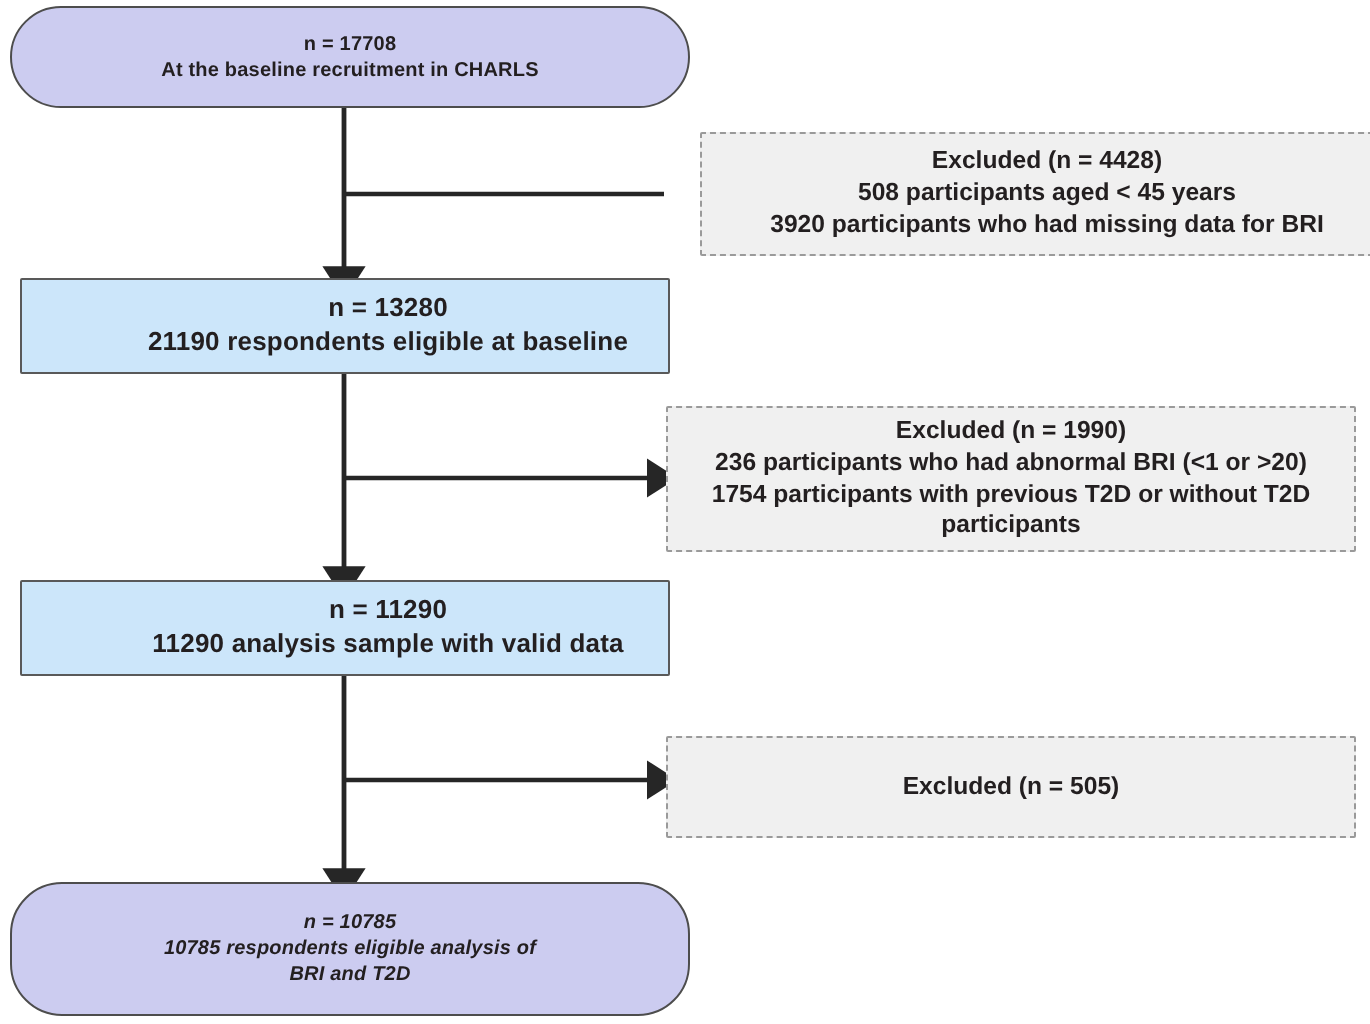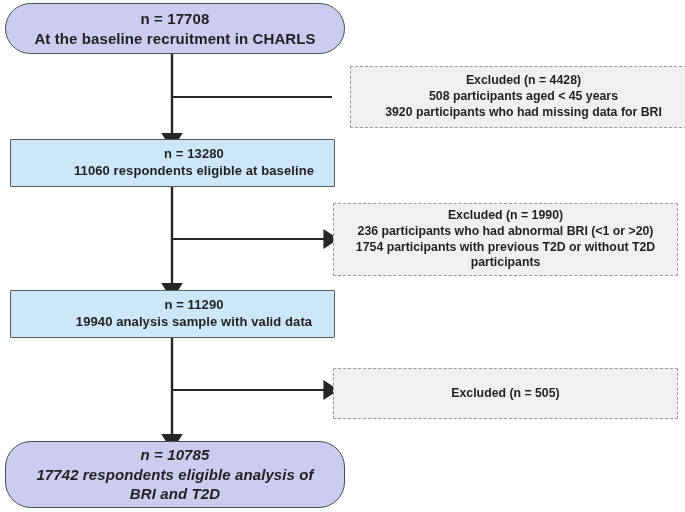--- a/index.html
+++ b/index.html
@@ -46,21 +46,21 @@
   .node .line {
     display: block;
     white-space: pre;
   }
 
   
   .node--terminal {
     background: #ccccf0;
     border: 1.6px solid #4d4d4d;
     border-radius: 26px;
-    font-size: 15px;
+    font-size: 10px;
     font-weight: bold;
     letter-spacing: 0.1px;
   }
 
   
   .node--stage {
     background: #cce6fa;
     border: 1.6px solid #595959;
     border-radius: 1px;
     font-size: 13px;
@@ -110,31 +110,31 @@
     <line x1="172" y1="390" x2="326" y2="390" stroke="#262626" stroke-width="2.2" marker-end="url(#arrow-right)"></line>
   </svg>
 
   <div class="node node--terminal" style="left:5px; top:3px; width:340px; height:51px;">
     <span class="line">n = 17708</span>
     <span class="line">At the baseline recruitment in CHARLS</span>
   </div>
 
   <div class="node node--stage" style="left:10px; top:139px; width:325px; height:48px;">
     <span class="line">n = 13280</span>
-    <span class="line">11060 respondents eligible at baseline</span>
+    <span class="line">21190 respondents eligible at baseline</span>
   </div>
 
   <div class="node node--stage" style="left:10px; top:290px; width:325px; height:48px;">
     <span class="line">n = 11290</span>
-    <span class="line">19940 analysis sample with valid data</span>
+    <span class="line">11290 analysis sample with valid data</span>
   </div>
 
   <div class="node node--terminal" style="left:5px; top:441px; width:340px; height:67px;font-style:italic;">
     <span class="line">n = 10785</span>
-    <span class="line">17742 respondents eligible analysis of</span>
+    <span class="line">10785 respondents eligible analysis of</span>
     <span class="line">BRI and T2D</span>
   </div>
 
   <div class="node node--excluded" style="left:350px; top:66px; width:347px; height:62px;">
     <span class="line">Excluded (n = 4428)</span>
     <span class="line">508 participants aged &lt; 45 years</span>
     <span class="line">3920 participants who had missing data for BRI</span>
   </div>
 
   <div class="node node--excluded" style="left:333px; top:203px; width:345px; height:73px;">

